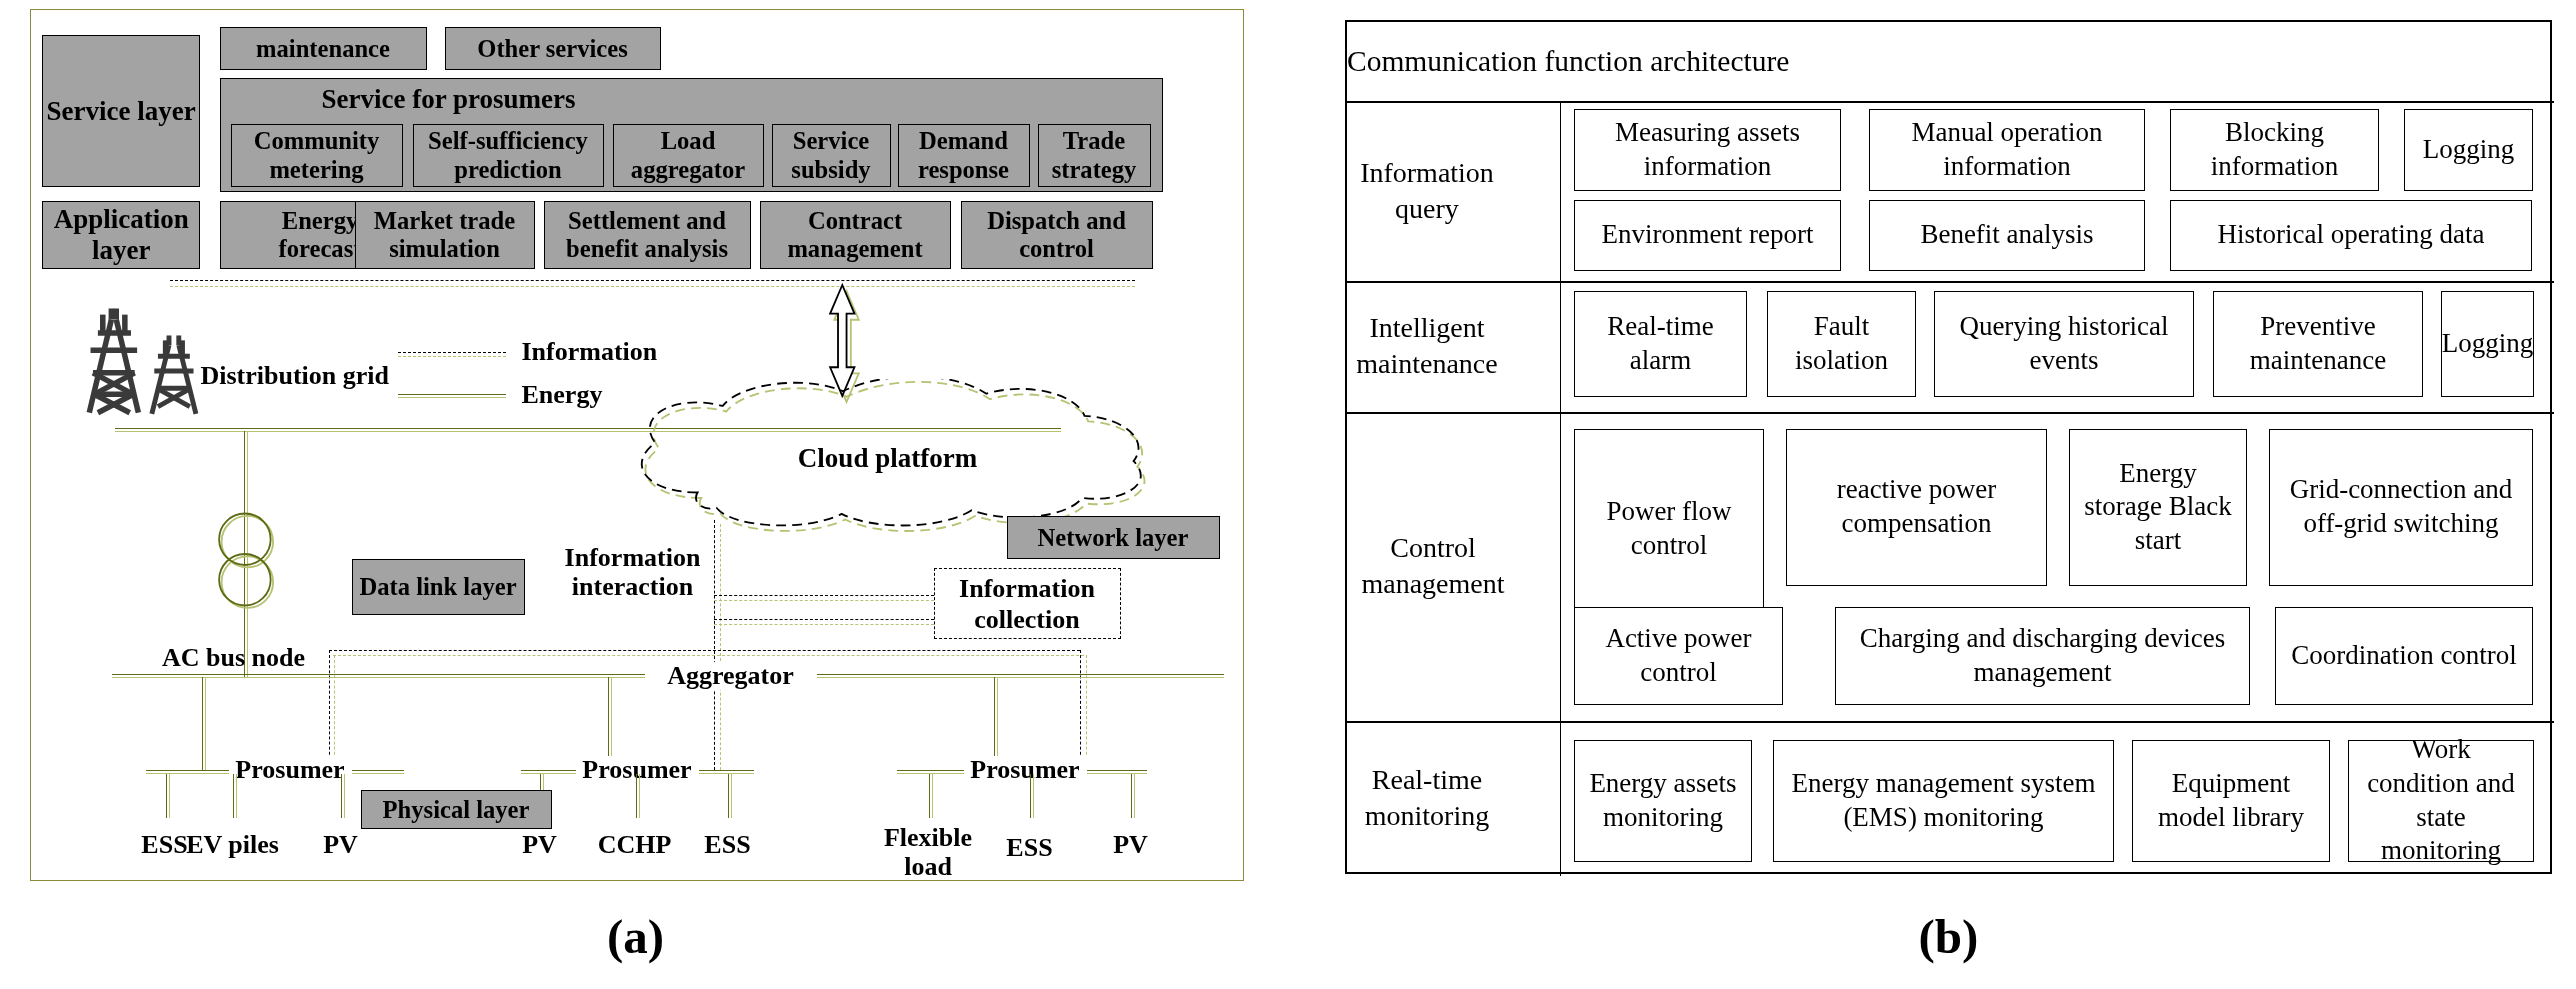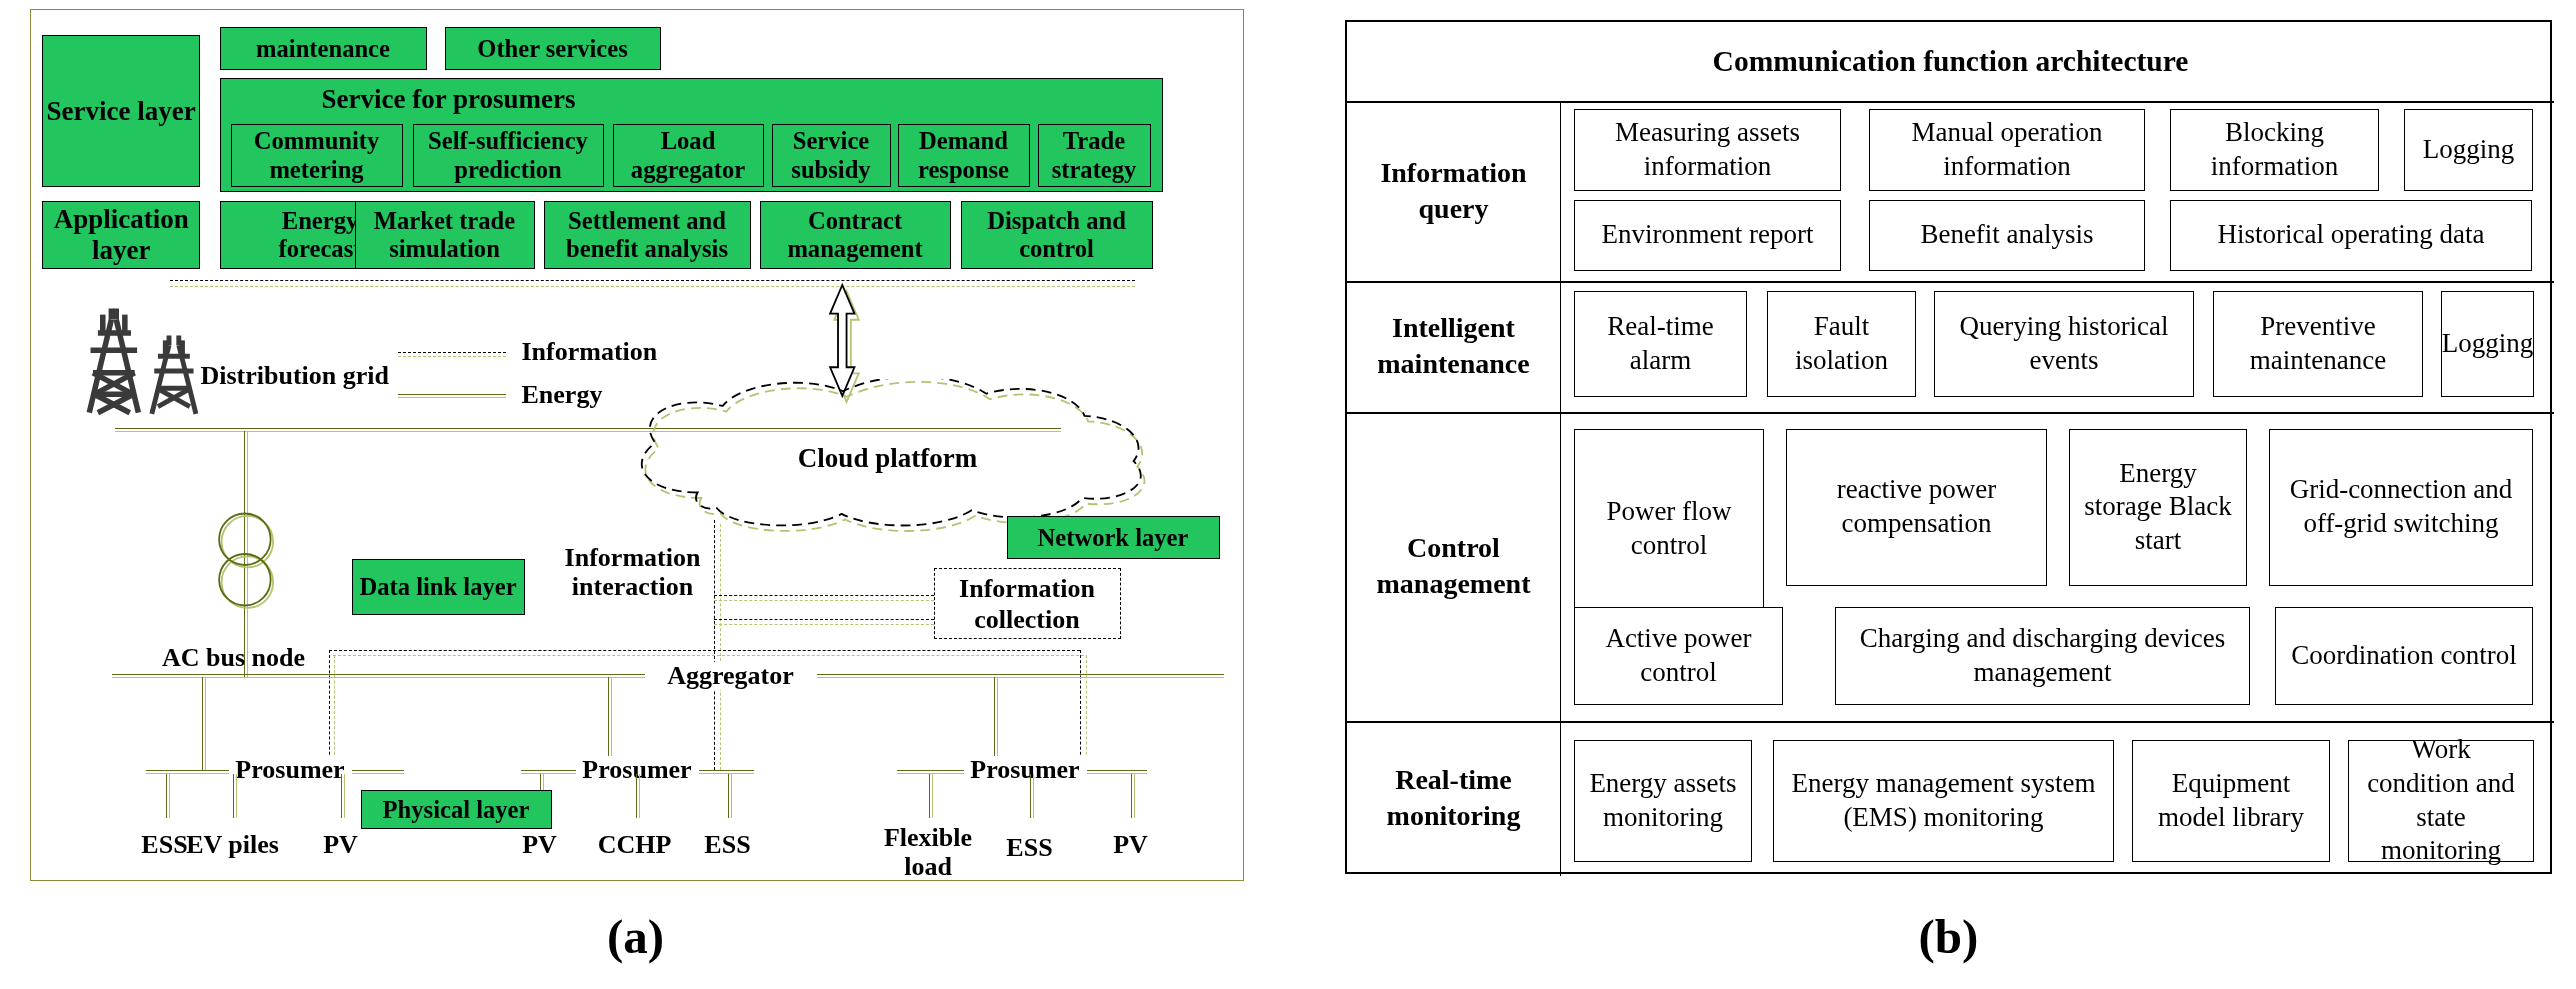--- a/index.html
+++ b/index.html
@@ -1,29 +1,29 @@
 <!DOCTYPE html>
 <html style="font-size:9.8px"><head>
 <meta charset="utf-8">
 <style>
   html,body{margin:0;padding:0;background:#fff;}
   #canvas{position:relative;width:2576px;height:990px;background:#fff;
           font-family:"Liberation Serif","DejaVu Serif",serif;color:#000;overflow:hidden;}
   .abs{position:absolute;}
   
-  .bx{position:absolute;border:1.8px solid #000;background:#22c55e;display:flex;align-items:center;
+  .bx{position:absolute;border:1.8px solid #000;background:#a3a3a3;display:flex;align-items:center;
       justify-content:center;text-align:center;font-weight:bold;font-size:24.6px;line-height:1.15;}
   .lbl{position:absolute;display:flex;align-items:center;justify-content:center;text-align:center;
        font-weight:bold;font-size:26px;line-height:1.1;}
   .wbg{background:#fff;}
   
   .bxb{position:absolute;border:1.8px solid #000;background:#fff;display:flex;align-items:center;
        justify-content:center;text-align:center;font-weight:normal;font-size:27px;line-height:1.25;padding:0 8.6px;box-sizing:border-box;}
-  .lblb{position:absolute;display:flex;align-items:center;justify-content:center;text-align:center;
-        font-weight:bold;font-size:28px;line-height:1.3;}
+  .lblb{position:absolute;display:flex;align-items:center;justify-content:flex-start;text-align:center;
+        font-weight:normal;font-size:28px;line-height:1.3;}
   
   .hI{position:absolute;height:0;border-top:1.8px dashed #000;}
   .hIo{position:absolute;height:0;border-top:1.8px dashed #b9c173;}
   .vI{position:absolute;width:0;border-left:1.8px dashed #000;}
   .vIo{position:absolute;width:0;border-left:1.8px dashed #b9c173;}
   
   .hE{position:absolute;height:4.3px;border-top:1.8px solid #5c6b14;border-bottom:1.8px solid #b9c173;box-sizing:border-box;}
   .vE{position:absolute;width:4.3px;border-left:1.8px solid #5c6b14;border-right:1.8px solid #b9c173;box-sizing:border-box;}
   .dashedBox{position:absolute;border:1.8px dashed #000;background:#fff;display:flex;align-items:center;
        justify-content:center;text-align:center;font-weight:bold;font-size:26px;line-height:1.2;}

